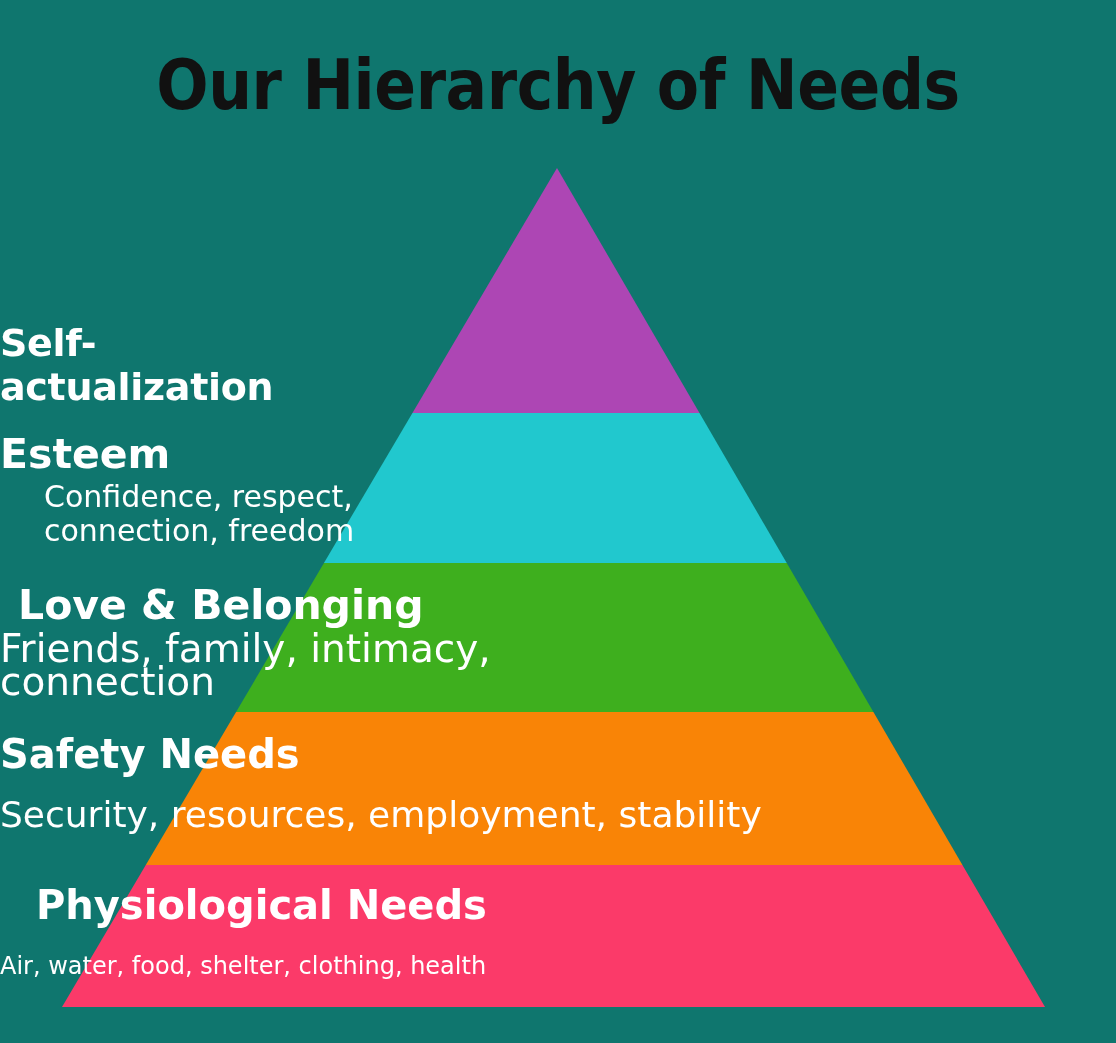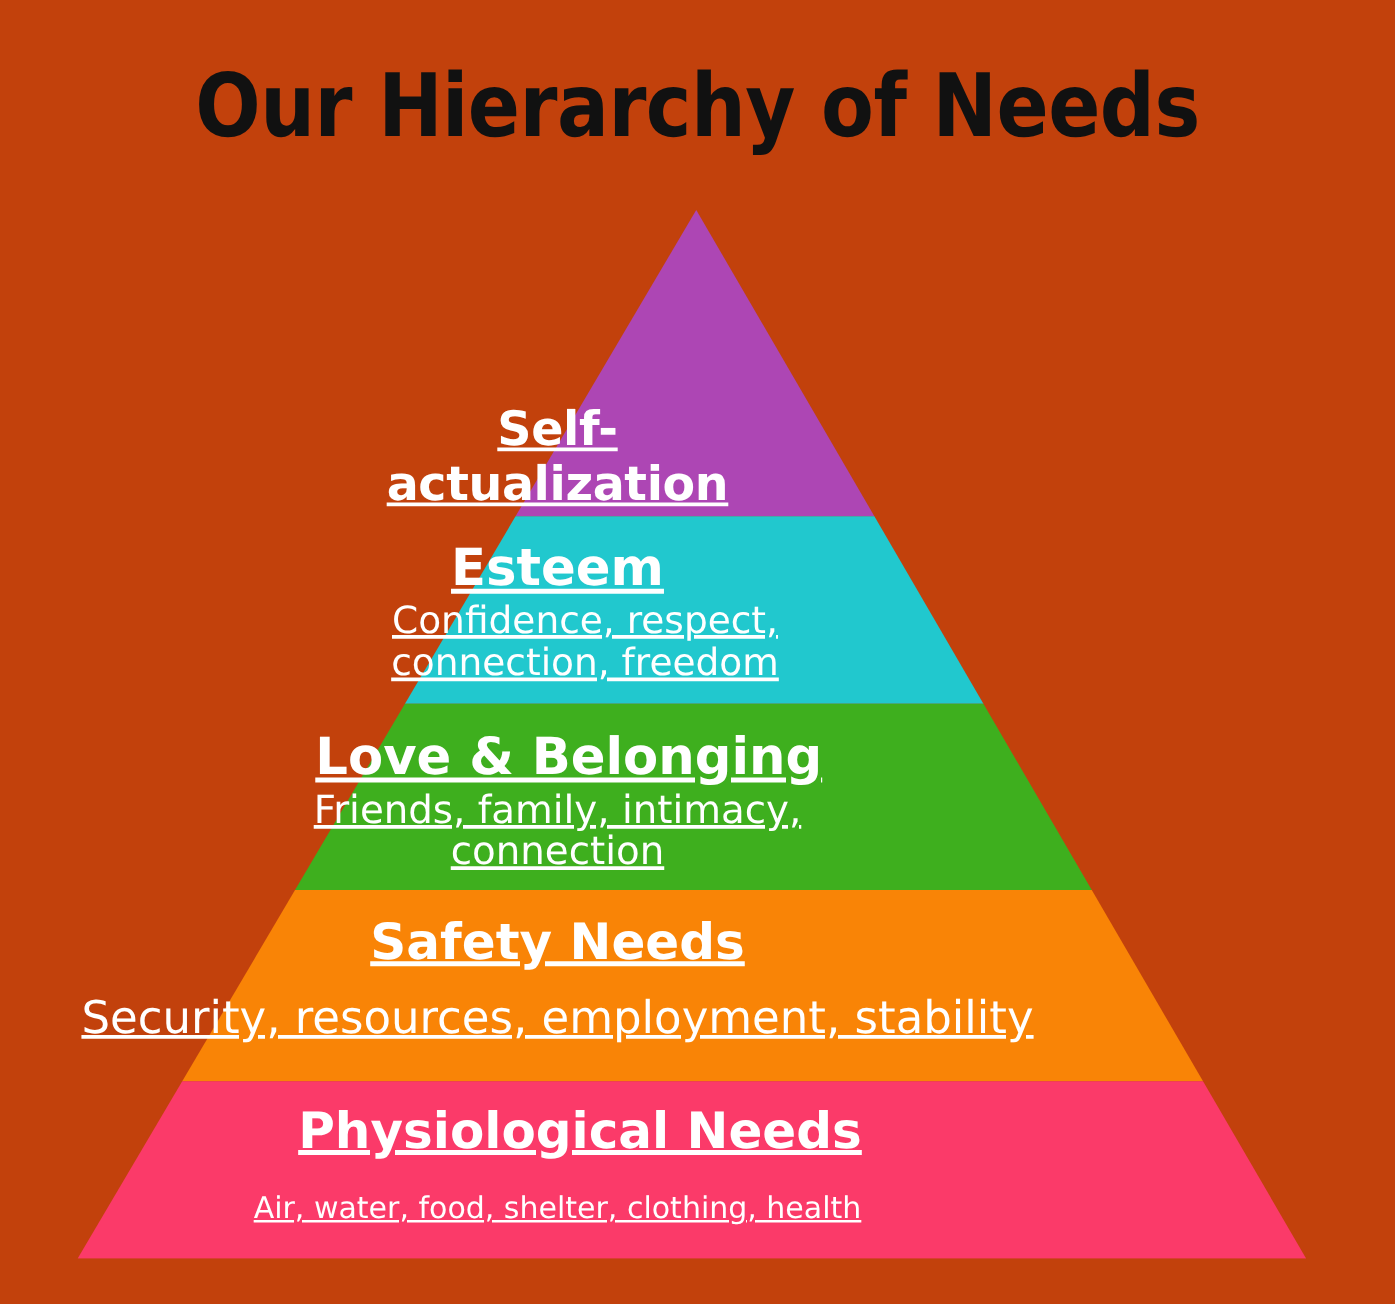--- a/index.html
+++ b/index.html
@@ -13,21 +13,21 @@
     width: 1116px;
     height: 1043px;
     overflow: hidden;
     position: relative;
   }
 
   #page {
     position: relative;
     width: 1116px;
     height: 1043px;
-    background: #c2410c;
+    background: #0f766e;
   }
 
   
   .title {
     position: absolute;
     left: 0;
     top: 44px;
     width: 1116px;
     text-align: center;
     font-family: "DejaVu Sans", sans-serif;
@@ -55,24 +55,23 @@
     top: 0;
     width: 1116px;
     height: 1043px;
     display: block;
   }
 
   
   .tier-text {
     position: absolute;
     width: 892px;
-    text-align: center;
+    text-align: left;
     color: #ffffff;
     pointer-events: none;
-    text-decoration: underline;
   }
   .tier-title {
     font-family: "DejaVu Sans", sans-serif;
     font-weight: bold;
     color: #ffffff;
     white-space: nowrap;
   }
   .tier-sub {
     font-family: "DejaVu Sans", sans-serif;
     font-weight: normal;
@@ -101,21 +100,21 @@
   }
 
   
   #tier-love { top: 581px; }
   #tier-love .tier-title {
     font-size: 41px;
     line-height: 48px;
     padding-left: 18px;
   }
   #tier-love .tier-sub {
-    font-size: 31px;
+    font-size: 39px;
     line-height: 33px;
     margin-top: 3px;
   }
 
   
   #tier-safety { top: 731px; }
   #tier-safety .tier-title {
     font-size: 40px;
     line-height: 46px;
   }

